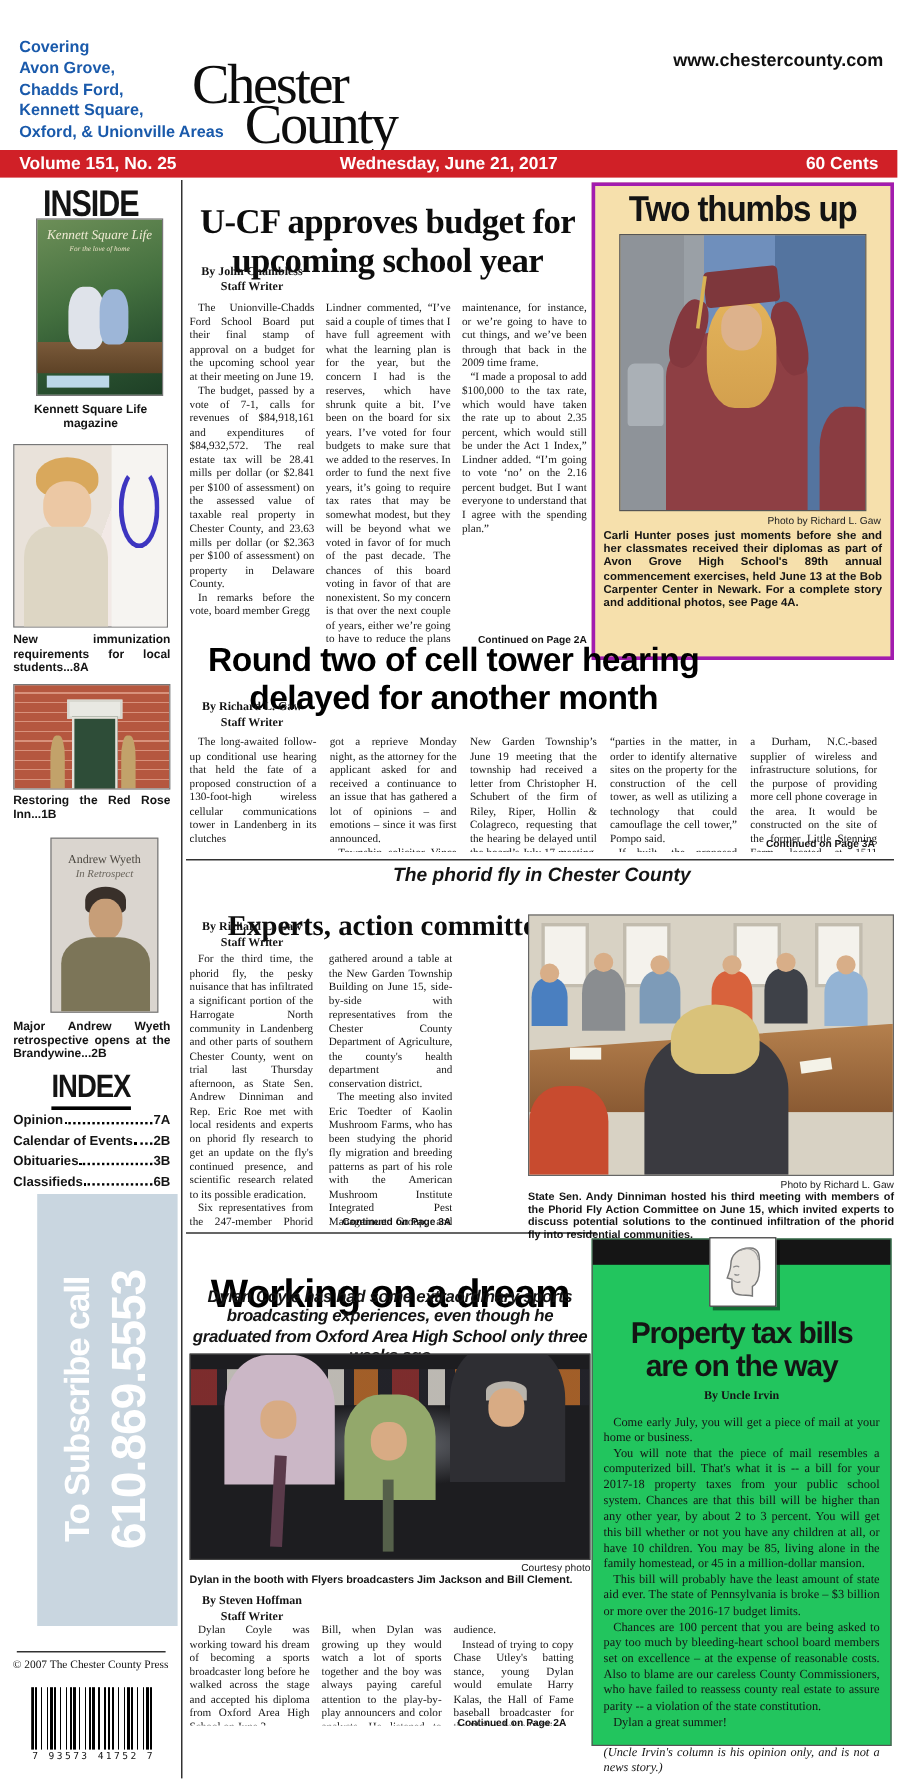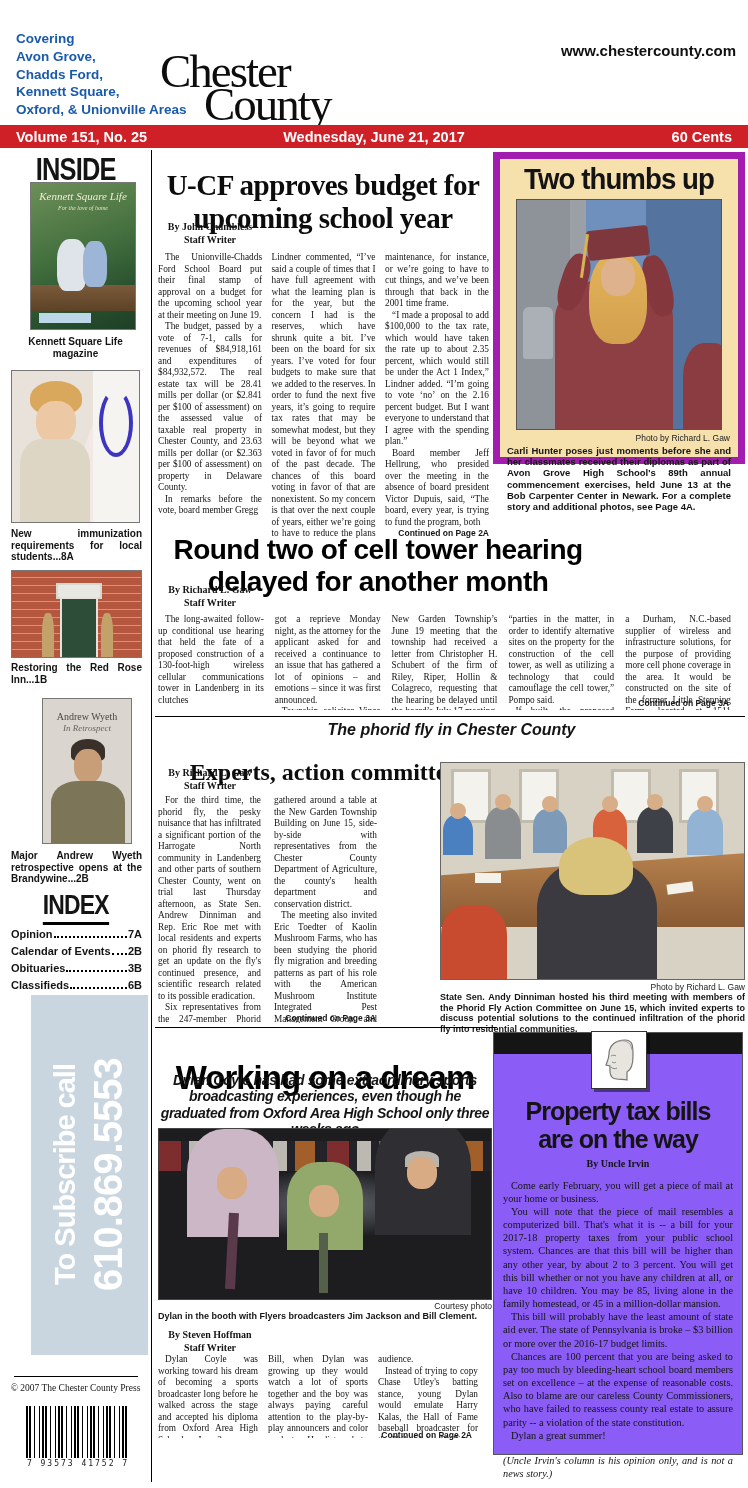--- a/index.html
+++ b/index.html
@@ -89,21 +89,21 @@
   .continued{font:bold 8.5px "Liberation Sans",sans-serif;text-align:right;}
   .credit{font:8.5px "Liberation Sans",sans-serif;text-align:right;color:#222;}
   .photo-cap{font:bold 9px "Liberation Sans",sans-serif;line-height:1.18;text-align:justify;}
   
   .ucf-headline{left:158px;top:150px;width:330px;font-size:29px;line-height:33px;letter-spacing:-.5px;}
   .ucf-byline{left:158px;top:221px;width:104px;}
   .ucf-cols{left:158px;top:252px;width:331px;height:288px;gap:9px;justify-content:space-between;}
   .ucf-cols .col{width:104px;}
   .ucf-cont{left:384px;top:528px;width:105px;}
   
-  .thumbs{left:493px;top:152px;width:252px;height:312px;border:7px solid #a21caf;box-sizing:border-box;}
+  .thumbs{left:493px;top:152px;width:252px;height:398px;border:3px solid #a21caf;box-sizing:border-box;}
   .thumbs .ttl{margin-top:3px;font:bold 30px "Liberation Sans",sans-serif;text-align:center;letter-spacing:-1px;transform:scaleX(.92);}
   .grad{position:relative;width:206px;height:231px;margin:3px auto 0;border:1px solid #555;box-sizing:border-box;background:linear-gradient(90deg,#8e9399 0 26%,#9aa0a6 26% 34%,#6f8fbc 34% 63%,#54749f 63% 100%);overflow:hidden;}
   .grad .bin{position:absolute;left:6px;bottom:70px;width:30px;height:52px;background:#aab0b6;border-radius:6px 6px 3px 3px;}
   .grad .gown{position:absolute;left:38px;bottom:0;width:118px;height:150px;background:#8e3f44;border-radius:45% 45% 6% 6%/26% 26% 0 0;}
   .grad .arm1{position:absolute;left:44px;bottom:118px;width:26px;height:58px;background:#84383e;border-radius:40%;transform:rotate(18deg);}
   .grad .arm2{position:absolute;left:128px;bottom:112px;width:26px;height:62px;background:#84383e;border-radius:40%;transform:rotate(-14deg);}
   .grad .hair{position:absolute;left:72px;top:52px;width:58px;height:92px;background:linear-gradient(#e3b35a,#d3a04e);border-radius:45% 45% 40% 40%;}
   .grad .face{position:absolute;left:84px;top:58px;width:34px;height:38px;background:#ddb28c;border-radius:45%;}
   .grad .cap{position:absolute;left:70px;top:28px;width:62px;height:30px;background:#7e373c;transform:rotate(-6deg);border-radius:4px;}
   .grad .tassel{position:absolute;left:66px;top:34px;width:3px;height:44px;background:#d8b254;transform:rotate(8deg);}
@@ -285,23 +285,22 @@
   <div class="abs cols ucf-cols">
     <div class="col">
         <p>The Unionville-Chadds Ford School Board put their final stamp of approval on a budget for the upcoming school year at their meeting on June 19.</p>
         <p>The budget, passed by a vote of 7-1, calls for revenues of $84,918,161 and expenditures of $84,932,572. The real estate tax will be 28.41 mills per dollar (or $2.841 per $100 of assessment) on the assessed value of taxable real property in Chester County, and 23.63 mills per dollar (or $2.363 per $100 of assessment) on property in Delaware County.</p>
         <p>In remarks before the vote, board member Gregg</p>
       </div>
     <div class="col cont">
         <p>Lindner commented, “I’ve said a couple of times that I have full agreement with what the learning plan is for the year, but the concern I had is the reserves, which have shrunk quite a bit. I’ve been on the board for six years. I’ve voted for four budgets to make sure that we added to the reserves. In order to fund the next five years, it’s going to require tax rates that may be somewhat modest, but they will be beyond what we voted in favor of for much of the past decade. The chances of this board voting in favor of that are nonexistent. So my concern is that over the next couple of years, either we’re going to have to reduce the plans that we have for building</p>
       </div>
     <div class="col cont">
-        <p>maintenance, for instance, or we’re going to have to cut things, and we’ve been through that back in the 2001 time frame.</p>
+        <p>maintenance, for instance, or we’re going to have to cut things, and we’ve been through that back in the 2009 time frame.</p>
         <p>“I made a proposal to add $100,000 to the tax rate, which would have taken the rate up to about 2.35 percent, which would still be under the Act 1 Index,” Lindner added. “I’m going to vote ‘no’ on the 2.16 percent budget. But I want everyone to understand that I agree with the spending plan.”</p>
-        <p>Board member Jeff Hellrung, who presided over the meeting in the absence of board president Victor Dupuis, said, “The board, every year, is trying to fund the program, both</p>
       </div>
   </div>
   <div class="abs continued ucf-cont">Continued on Page 2A</div>
 
   <div class="abs thumbs" style="background: rgb(246, 224, 172);">
     <div class="ttl">Two thumbs up</div>
     <div class="grad">
       <div class="bin"></div>
       <div class="gown"></div>
       <div class="arm1"></div>
@@ -420,36 +419,36 @@
     <div class="col cont">
         <p>Bill, when Dylan was growing up they would watch a lot of sports together and the boy was always paying careful attention to the play-by-play announcers and color analysts. He listened to their descriptions and internalized how they spoke to each other and how they communicated to an</p>
       </div>
     <div class="col cont">
         <p>audience.</p>
         <p>Instead of trying to copy Chase Utley's batting stance, young Dylan would emulate Harry Kalas, the Hall of Fame baseball broadcaster for the Philadelphia Phillies.</p>
       </div>
   </div>
   <div class="abs continued dream-cont">Continued on Page 2A</div>
 
-  <div class="abs irvin" style="background: #8b5cf6;">
+  <div class="abs irvin" style="background: #22c55e;">
     <div class="bar"></div>
     <div class="portrait">
       <svg width="44" height="48" viewBox="0 0 44 48">
         <path d="M28 4 C18 4 12 10 12 18 C12 22 10 26 9 29 L13 30 C13 34 12 40 16 42 C20 44 26 43 30 44 L30 36 C34 34 36 28 36 20 C36 10 36 4 28 4 Z" fill="#e8e4de" stroke="#777" stroke-width="1.2"></path>
         <path d="M14 20 C16 19 18 19 19 20 M15 26 C17 27 18 27 19 26 M14 31 C16 33 18 33 20 32" stroke="#888" stroke-width="1" fill="none"></path>
         <path d="M20 6 C26 3 34 5 35 14" stroke="#999" stroke-width="1" fill="none"></path>
       </svg>
     </div>
     <div class="hl">
       <div>Property tax bills</div>
       <div>are on the way</div>
     </div>
     <div class="byline">By Uncle Irvin</div>
     <div class="irvin-body">
-        <p>Come early February, you will get a piece of mail at your home or business.</p>
+        <p>Come early July, you will get a piece of mail at your home or business.</p>
         <p>You will note that the piece of mail resembles a computerized bill. That's what it is -- a bill for your 2017-18 property taxes from your public school system. Chances are that this bill will be higher than any other year, by about 2 to 3 percent. You will get this bill whether or not you have any children at all, or have 10 children. You may be 85, living alone in the family homestead, or 45 in a million-dollar mansion.</p>
         <p>This bill will probably have the least amount of state aid ever. The state of Pennsylvania is broke – $3 billion or more over the 2016-17 budget limits.</p>
         <p>Chances are 100 percent that you are being asked to pay too much by bleeding-heart school board members set on excellence – at the expense of reasonable costs. Also to blame are our careless County Commissioners, who have failed to reassess county real estate to assure parity -- a violation of the state constitution.</p>
         <p>Dylan a great summer!</p>
       </div>
     <div class="irvin-note">(Uncle Irvin's column is his opinion only, and is not a news story.)</div>
   </div>
 
 </div>
 

